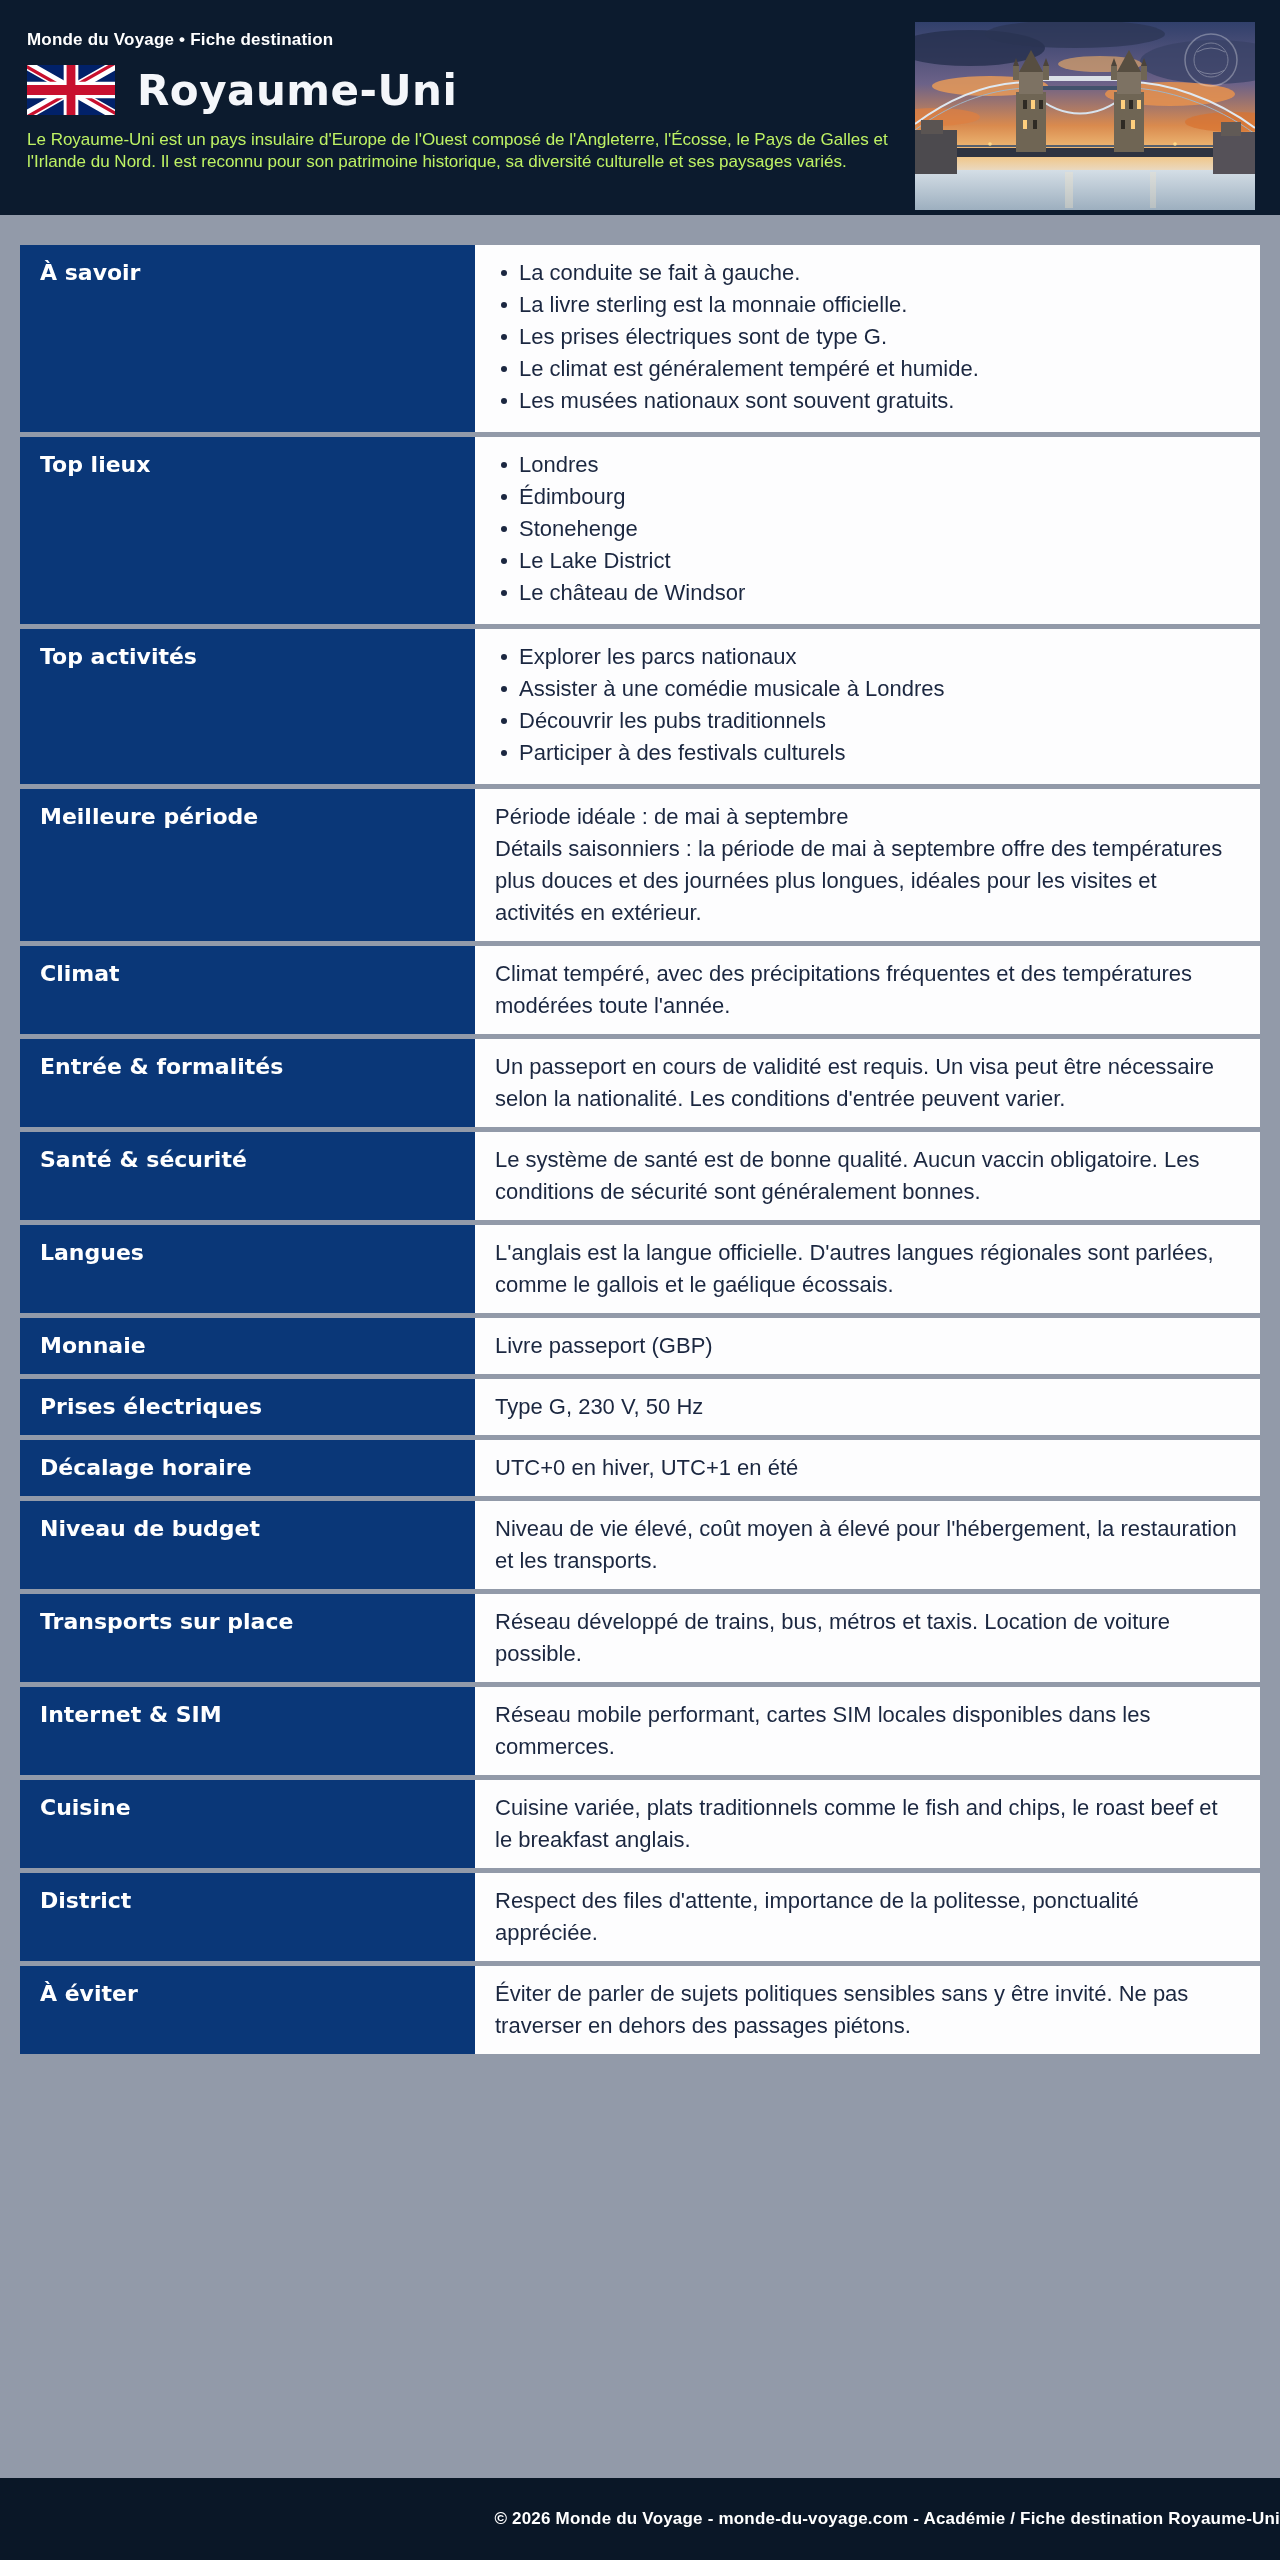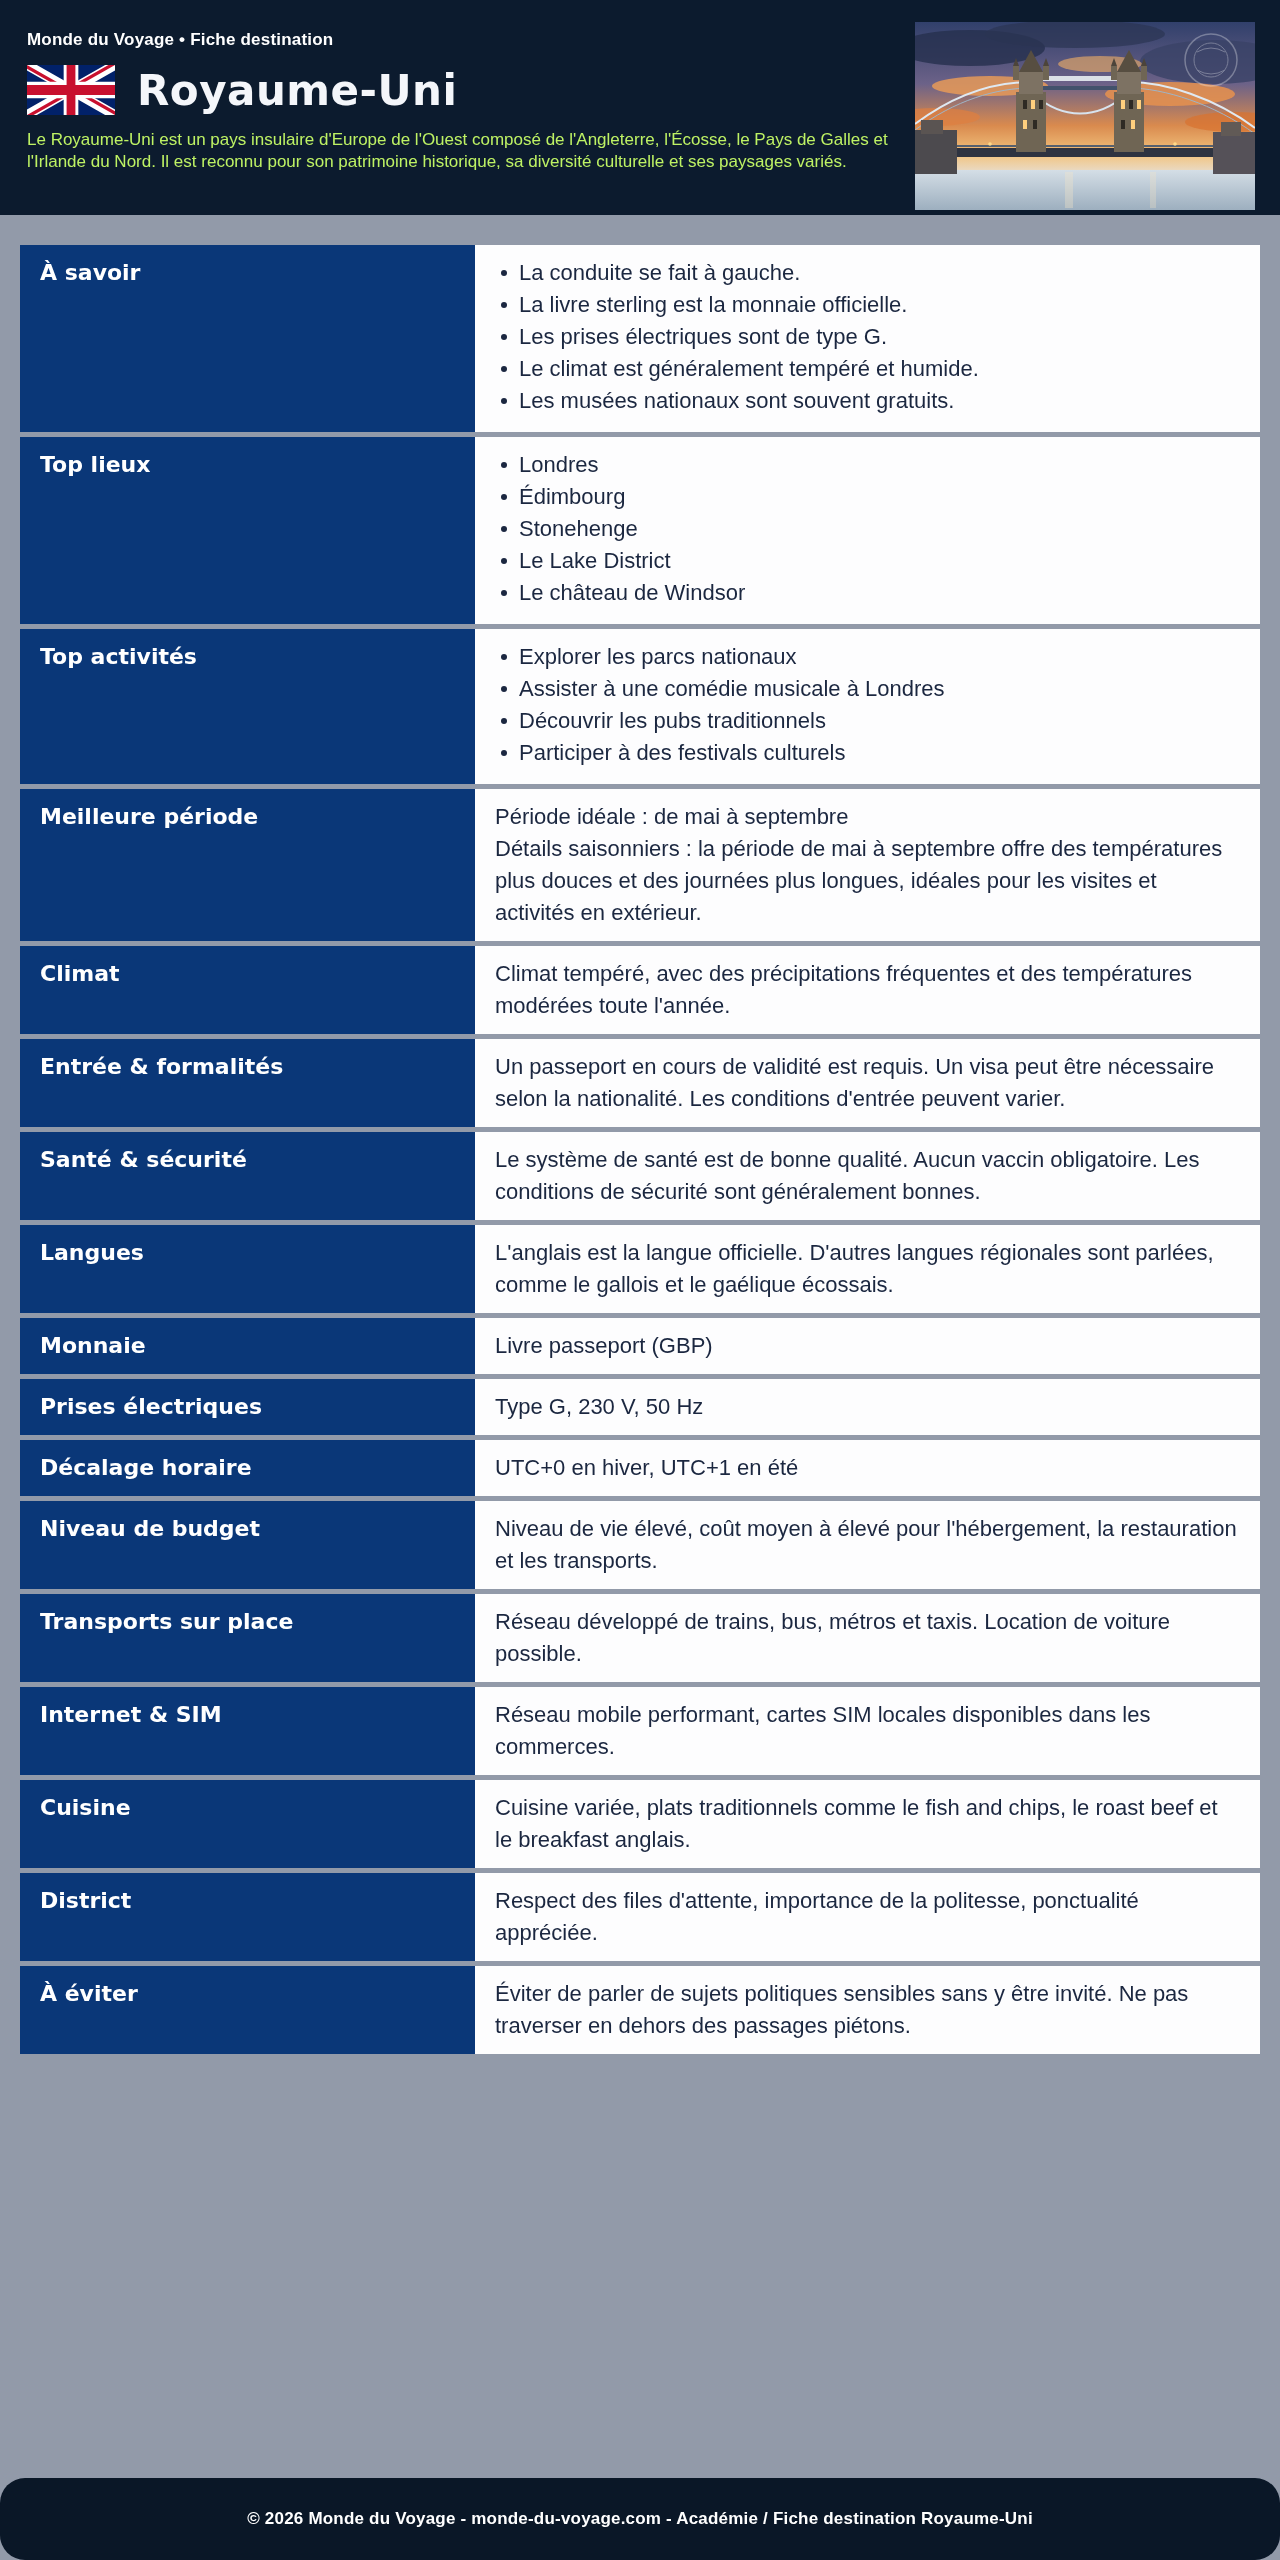--- a/index.html
+++ b/index.html
@@ -105,22 +105,21 @@
   .cell-value p { margin: 0; }
 
   
   .page-footer {
     margin-top: auto;
     background: #0A1727;
     height: 82px;
     flex-shrink: 0;
     display: flex;
     align-items: center;
-    justify-content: center;
-    border-radius: 25px;
+    justify-content: flex-end;
   }
   .footer-text {
     color: #FFFFFF;
     font-size: 17px;
     font-weight: bold;
     letter-spacing: .2px;
   }
 </style>
 </head>
 <body>

